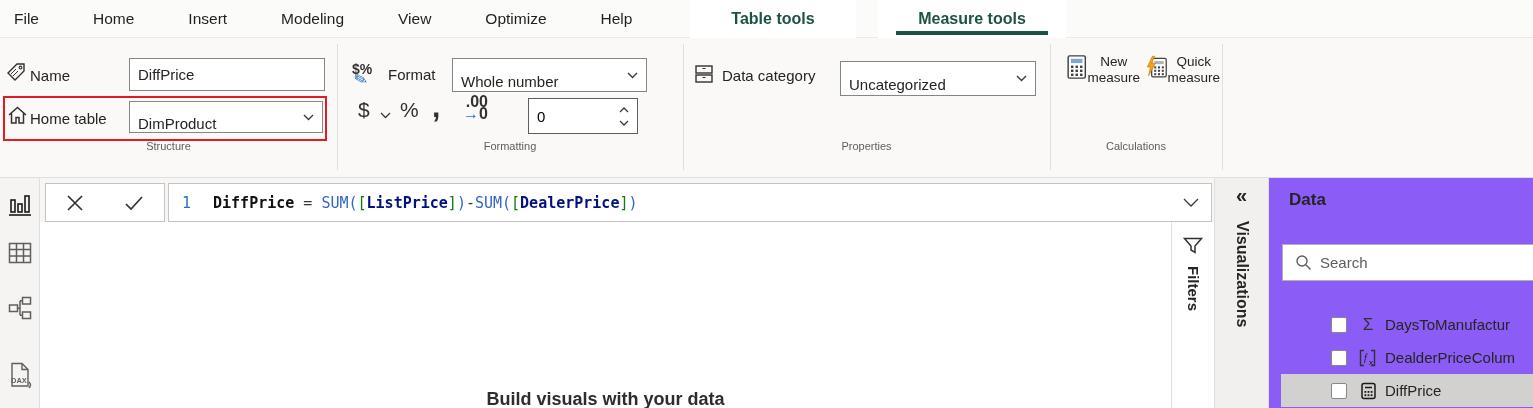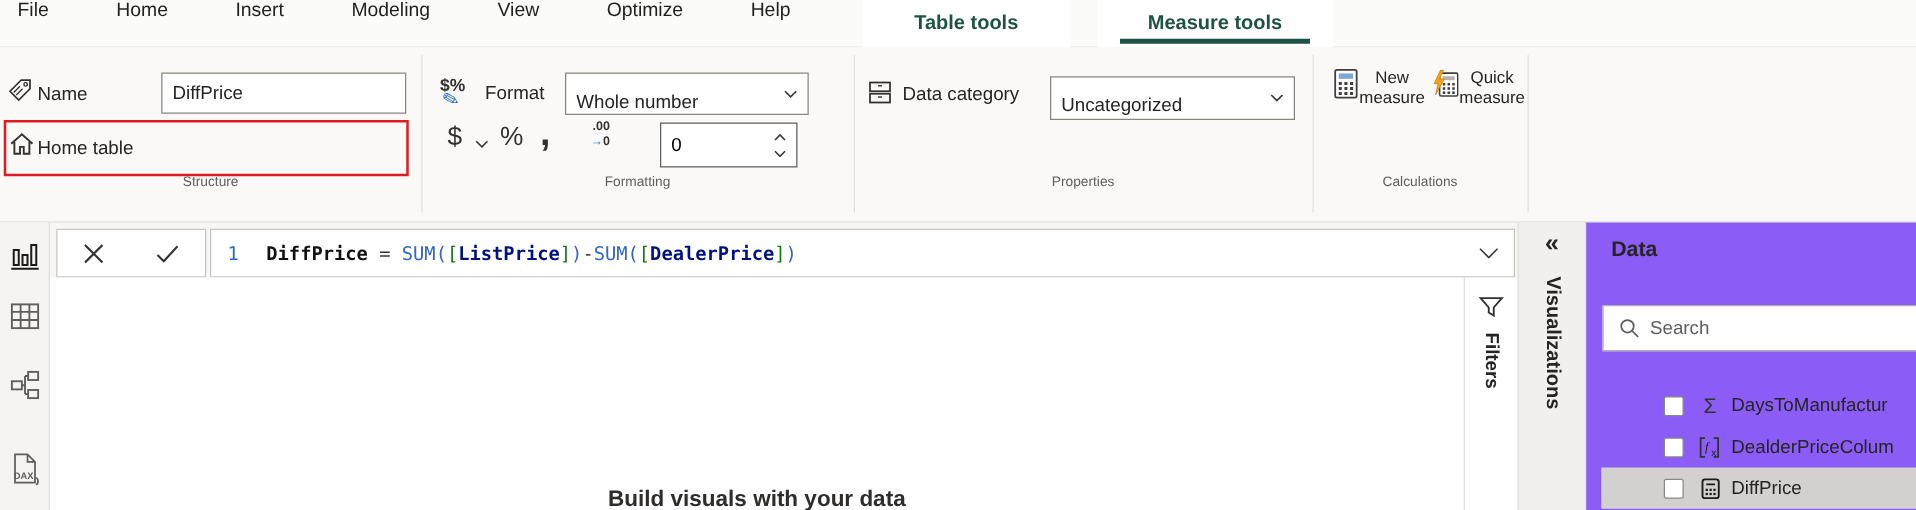--- a/index.html
+++ b/index.html
@@ -3,21 +3,21 @@
 <meta charset="utf-8">
 <style>
   * { box-sizing: border-box; margin: 0; padding: 0; }
   body { margin: 0; background: #fff; }
   .app { position: relative; width: 1533px; height: 408px; overflow: hidden;
          background: #f7f6f5; font-family: "Liberation Sans", sans-serif; color: #252423; }
 
   
   .menubar { position: absolute; left: 0; top: 0; width: 100%; height: 38px;
              background: #fbfbfa; border-bottom: 1px solid #eceae8; }
-  .menu-items { position: absolute; left: 14px; top: 0; height: 38px; display: flex; gap: 54px; align-items: flex-start; }
+  .menu-items { position: absolute; left: 14px; top: 0; height: 38px; display: flex; gap: 54px; align-items: center; }
   .menu-item { font-size: 15.5px; color: #201f1e; cursor: pointer; white-space: nowrap; }
   .ctx-tab { position: absolute; top: 0; height: 38px; background: #fff; display: flex;
              align-items: center; justify-content: center; font-size: 16px; font-weight: 700;
              color: #1e5245; cursor: pointer; }
   .ctx-tab.table { left: 690px; width: 166px; }
   .ctx-tab.measure { left: 878px; width: 188px; }
   .ctx-underline { position: absolute; left: 18px; right: 18px; bottom: 3px; height: 4px; background: #1e5245; }
 
   
   .ribbon { position: absolute; left: 0; top: 38px; width: 100%; height: 140px;
@@ -36,21 +36,21 @@
   .fmt-glyph { position: absolute; font-size: 21px; color: #323130; cursor: pointer; }
   .spinner { position: absolute; left: 528px; top: 60px; width: 110px; height: 36px;
              border: 1px solid #5f5d5b; background: #fff; display: flex; align-items: center; }
   .spinner input { border: none; outline: none; width: 78px; font-size: 15px; padding-left: 8px;
                    font-family: "Liberation Sans", sans-serif; background: transparent; }
   .spin-btns { display: flex; flex-direction: column; gap: 7px; margin-left: auto; margin-right: 8px; }
   .calcbtns { position: absolute; left: 1066px; top: 10px; display: flex; gap: 6px; }
   .bigbtn { width: 74px; display: flex; flex-direction: row; align-items: center; cursor: pointer; }
   .bigbtn .blabel { font-size: 13.5px; line-height: 16px; text-align: center; margin-top: 6px; color: #252423; }
   .dec-icon { position: absolute; left: 454px; top: 58px; width: 34px; cursor: pointer;
-              font-size: 10px; font-weight: 700; color: #323130; line-height: 12px; text-align: right; }
+              font-size: 16px; font-weight: 700; color: #323130; line-height: 12px; text-align: right; }
   .dec-icon .arrow { color: #2b6cc4; }
   .fmticon { position: absolute; left: 352px; top: 22px; width: 30px; height: 30px; }
   .fmticon .sp { font-size: 14px; font-weight: 700; color: #323130; font-style: italic; }
   .fmticon .pencil { position: absolute; left: 2px; top: 10px; color: #2b6cc4; font-size: 16px;
                      transform: rotate(-15deg); }
 
   
   .fx-row { position: absolute; left: 40px; top: 183px; height: 39px; }
   .fx-box { position: absolute; top: 0; height: 39px; background: #fff; border: 1px solid #c6c4c2; }
   .fx-actions { left: 5px; width: 120px; display: flex; align-items: center; justify-content: space-around; }
@@ -134,20 +134,26 @@
       <path d="M2 11 L11 2 h7 v7 L9 18 z" fill="none" stroke="#323130" stroke-width="1.4"></path>
       <circle cx="14.5" cy="5.5" r="1.4" fill="none" stroke="#323130" stroke-width="1.1"></circle>
       <path d="M5 12 l5-5 M7 14 l5-5" stroke="#323130" stroke-width="1"></path>
     </svg>
     <span class="rlabel" style="left:30px;top:29px">Name</span>
     <input class="rinput" style="left: 129px; top: 20px; width: 196px; height: 33px;" value="DiffPrice">
     <svg class="ricon" style="left:7px;top:67px" width="21" height="20" viewBox="0 0 21 20">
       <path d="M2 10 L10.5 2.5 L19 10 M4.5 8.5 V18 h4.5 v-5.5 h3 V18 h4.5 V8.5" fill="none" stroke="#323130" stroke-width="1.5"></path>
     </svg>
     <span class="rlabel" style="left:30px;top:72px">Home table</span>
+    <div class="dropdown" style="left:129px;top:63px;width:194px;height:32px">
+      <span class="dval">DimProduct</span>
+      <svg width="11" height="7" viewBox="0 0 11 7">
+        <polyline points="1,1 5.5,5.5 10,1" fill="none" stroke="#3b3a39" stroke-width="1.4"></polyline>
+      </svg>
+    </div>
     <div class="redbox"></div>
     <div class="section-label" style="left:0;width:337px">Structure</div>
 
     <div class="fmticon">
       <span class="sp" style="font-style:normal">$%</span>
       <span class="pencil">✎</span>
     </div>
     <span class="rlabel" style="left:388px;top:28px">Format</span>
     <div class="dropdown" style="left:452px;top:20px;width:195px;height:34px">
       <span class="dval">Whole number</span>

